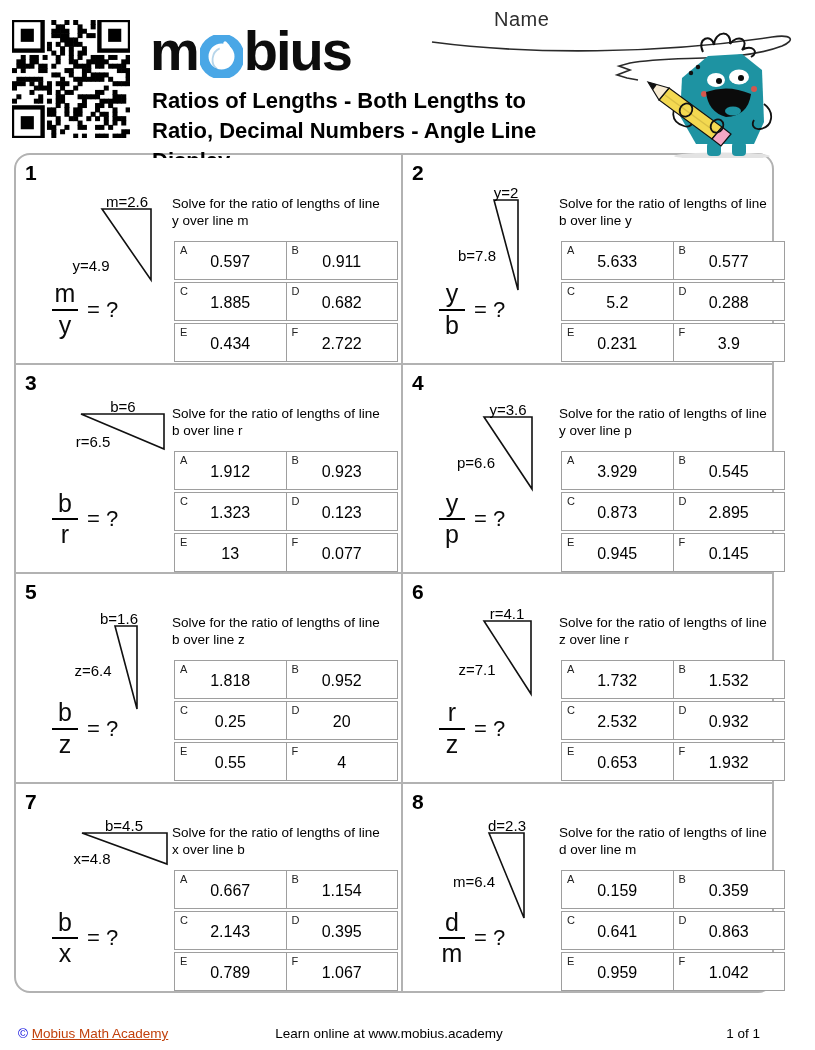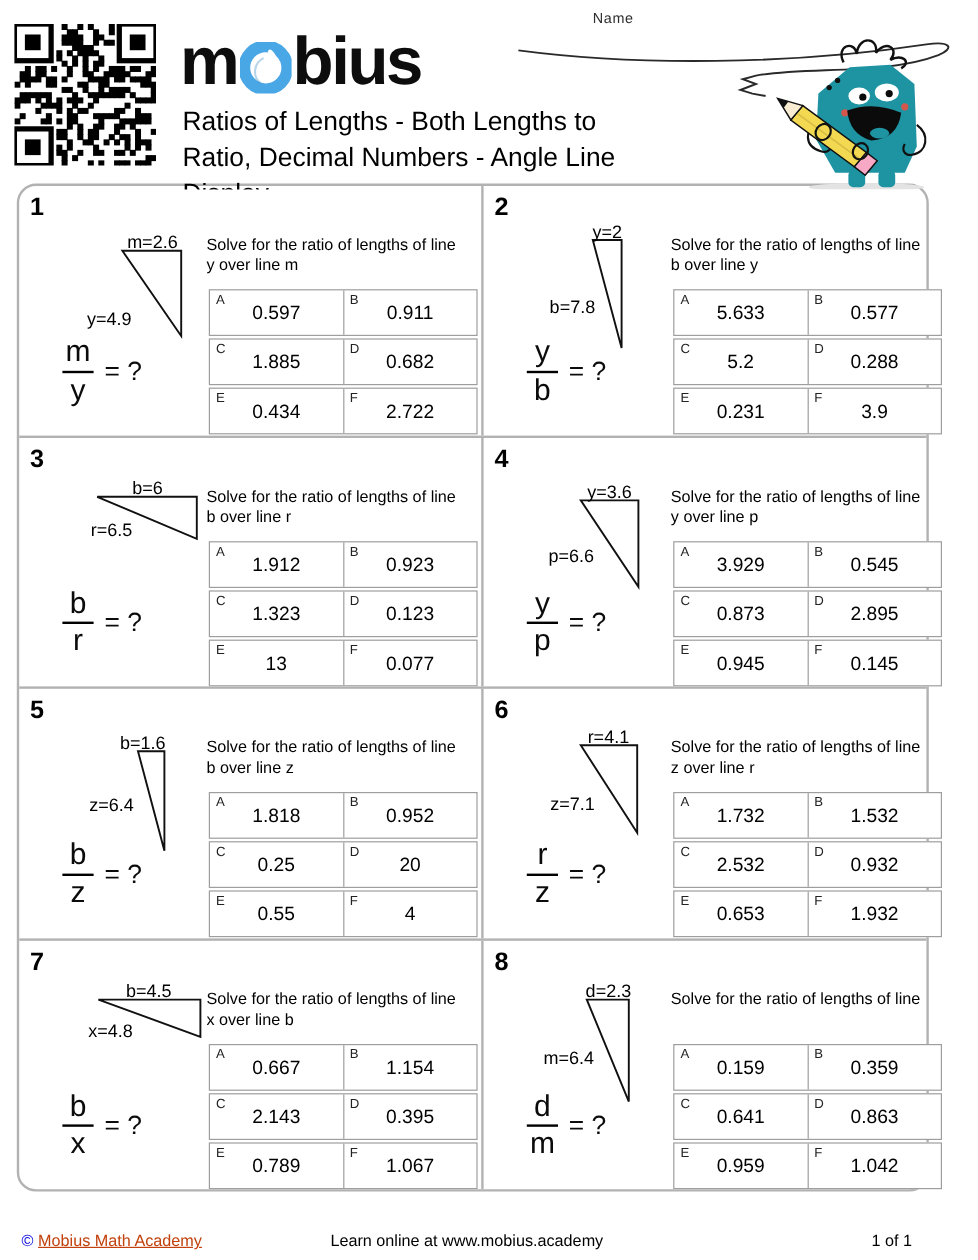--- a/index.html
+++ b/index.html
@@ -6,23 +6,23 @@
   .page {
     position:relative; width:815px; height:1050px; background:#fff;
     font-family:"Liberation Sans", sans-serif; color:#000; overflow:hidden;
   }
 
   
   .header { position:absolute; left:0; top:0; width:815px; height:158px; overflow:hidden; z-index:3; }
   .qr { position:absolute; left:12px; top:20px; width:118px; height:118px; }
   .logo { position:absolute; left:150px; top:18px; display:flex; align-items:center; font-size:56px; font-weight:700; letter-spacing:-2px; color:#0d0d0d; }
   .logo .o-icon { width:43px; height:43px; margin:12px 1px 0 2px; }
-  .title { position:absolute; left:152px; top:86px; font-size:22px; line-height:30px; font-weight:400; color:#000; width:470px; }
+  .title { position:absolute; left:152px; top:86px; font-size:22px; line-height:30px; font-weight:700; color:#000; width:470px; }
   .title span { display:block; }
-  .name-label { position:absolute; left:494px; top:8px; font-size:12px; color:#2e2e2e; letter-spacing:0.5px; }
+  .name-label { position:absolute; left:494px; top:8px; font-size:20px; color:#2e2e2e; letter-spacing:0.5px; }
   .scribble-svg { position:absolute; left:420px; top:0; width:395px; height:158px; }
 
   
   .grid {
     position:absolute; left:14px; top:153px; width:760px; height:840px;
     border:2px solid #b2b2b2; border-radius:16px; z-index:1; background:#fff;
     display:flex; flex-direction:column; box-sizing:border-box;
   }
   .grid-row { display:flex; flex:1; box-sizing:border-box; }
   .grid-row + .grid-row { border-top:2px solid #b2b2b2; }
@@ -744,20 +744,21 @@
     <div class="frac-wrap">
       <div class="frac-col">
         <span class="num">d</span>
         <span class="bar"></span>
         <span class="den">m</span>
       </div>
       <span class="eq">= ?</span>
     </div>
     <div class="question">
       <span class="q1">Solve for the ratio of lengths of line</span>
+      <span class="q2">d over line m</span>
     </div>
     <div class="answers">
             <div class="arow">
               <div class="acell">
                 <span class="letter">A</span>
                 <span class="aval">0.159</span>
               </div>
               <div class="acell">
                 <span class="letter">B</span>
                 <span class="aval">0.359</span>

